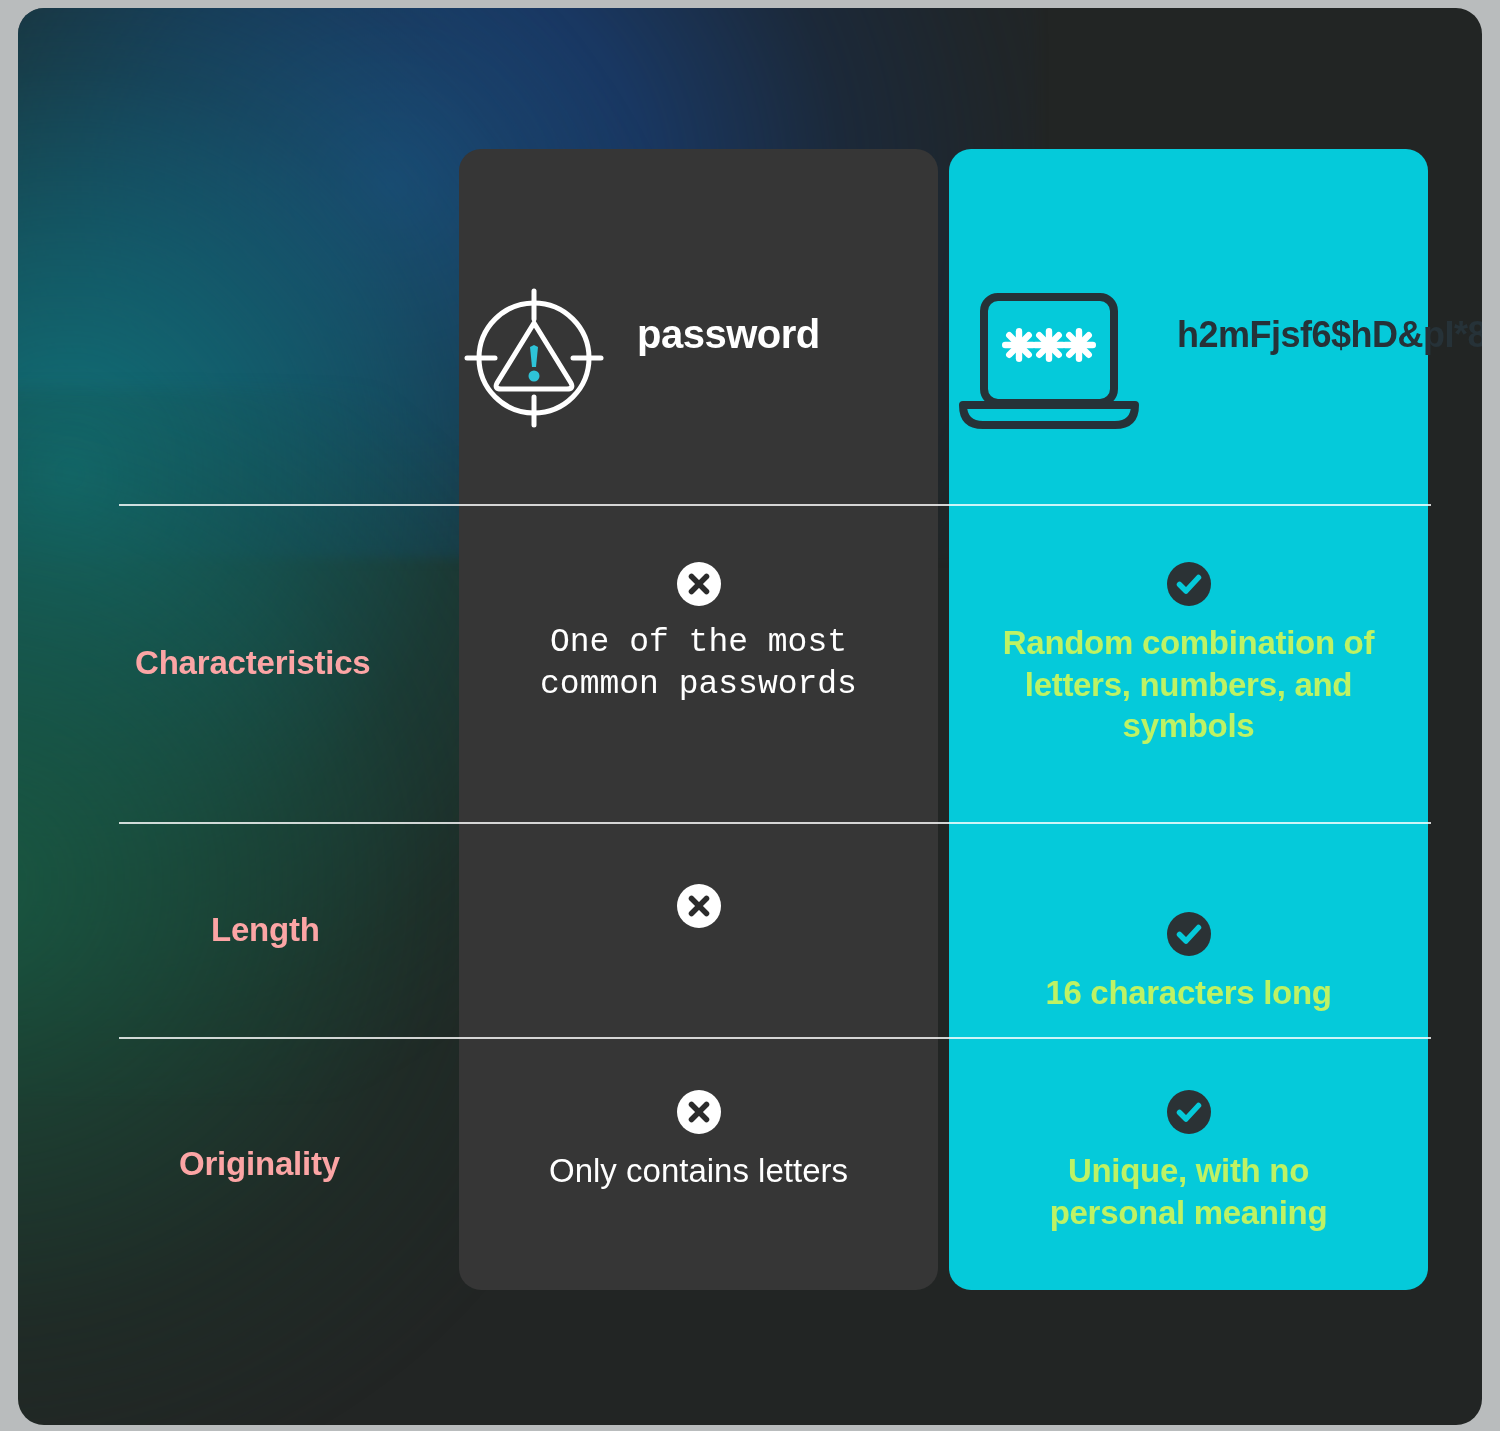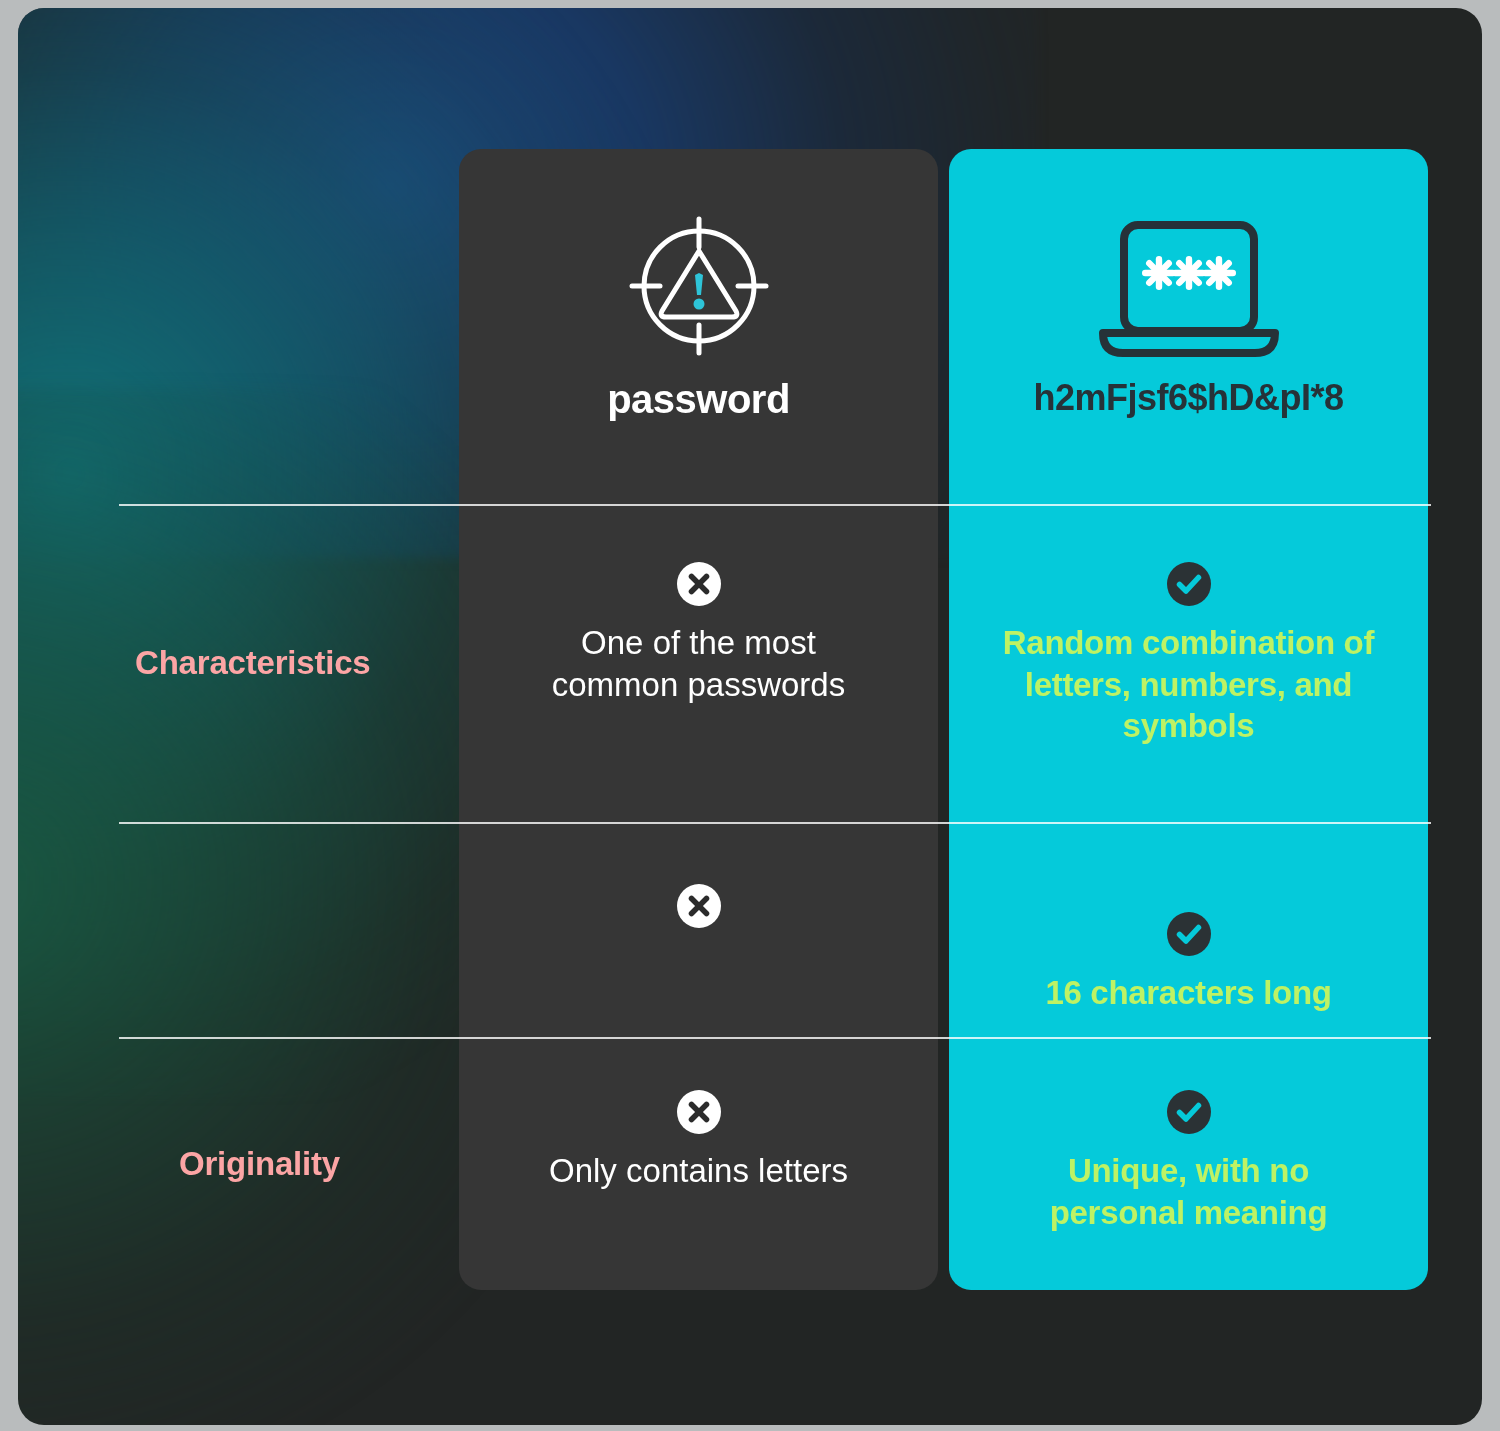--- a/index.html
+++ b/index.html
@@ -92,23 +92,24 @@
   #col-weak  { left: 441px; background: #363636; }
   #col-strong{ left: 931px; background: #00ccdd; background: #05cada; }
 
   
   .col-head {
     position: absolute;
     top: 141px;
     width: 479px;
     height: 355px;
     display: flex;
-    flex-direction: column;
+    flex-direction: row;
     align-items: center;
     justify-content: flex-start;
+    gap: 28px;
   }
   #head-weak  { left: 441px; }
   #head-strong{ left: 931px; }
 
   .head-icon { margin-top: 62px; height: 150px; display: flex; align-items: center; }
   .head-title {
     margin-top: 16px;
     font-weight: bold;
     letter-spacing: -0.5px;
   }
@@ -163,21 +164,21 @@
   #cell-l-strong { top: 814px; height: 215px; padding-top: 90px; }
   #cell-o-weak   { top: 1029px; height: 253px; padding-top: 53px; }
   #cell-o-strong { top: 1029px; height: 251px; padding-top: 53px; }
 
   .status-icon { width: 44px; height: 44px; margin-bottom: 16px; }
 
   .cell-text { line-height: 1.28; }
   .weak .cell-text   { color: #ffffff; font-size: 33px; font-weight: normal; letter-spacing: 0px; }
   .strong .cell-text { color: #bef264; font-size: 33px; font-weight: bold; letter-spacing: -0.3px; }
 
-  #cell-c-weak .cell-text   { max-width: 370px; }
+  #cell-c-weak .cell-text   { max-width: 370px; font-family: Liberation Mono, monospace; }
   #cell-c-strong .cell-text { max-width: 420px; line-height: 1.26; }
   #cell-o-weak .cell-text   { max-width: 300px; }
   #cell-o-strong .cell-text { max-width: 360px; }
 </style>
 </head>
 <body>
 
 <div id="frame">
   <div id="panel">
 
@@ -234,20 +235,21 @@
           </svg>
         </div>
         <div class="head-title" id="title-strong">h2mFjsf6$hD&amp;pI*8</div>
       </div>
 
       <div class="divider" id="div-1"></div>
       <div class="divider" id="div-2"></div>
       <div class="divider" id="div-3"></div>
 
       <div class="row-label" id="label-characteristics">Characteristics</div>
+      <div class="row-label" id="label-length">Length</div>
       <div class="row-label" id="label-originality">Originality</div>
 
       <div class="cell weak" id="cell-c-weak">
         <span class="status-icon">
           <svg width="44" height="44" viewBox="0 0 44 44">
             <circle cx="22" cy="22" r="22" fill="#ffffff"></circle>
             <g stroke="#2b2b2b" stroke-width="5.5" stroke-linecap="round">
               <line x1="14.5" y1="14.5" x2="29.5" y2="29.5"></line>
               <line x1="29.5" y1="14.5" x2="14.5" y2="29.5"></line>
             </g>

